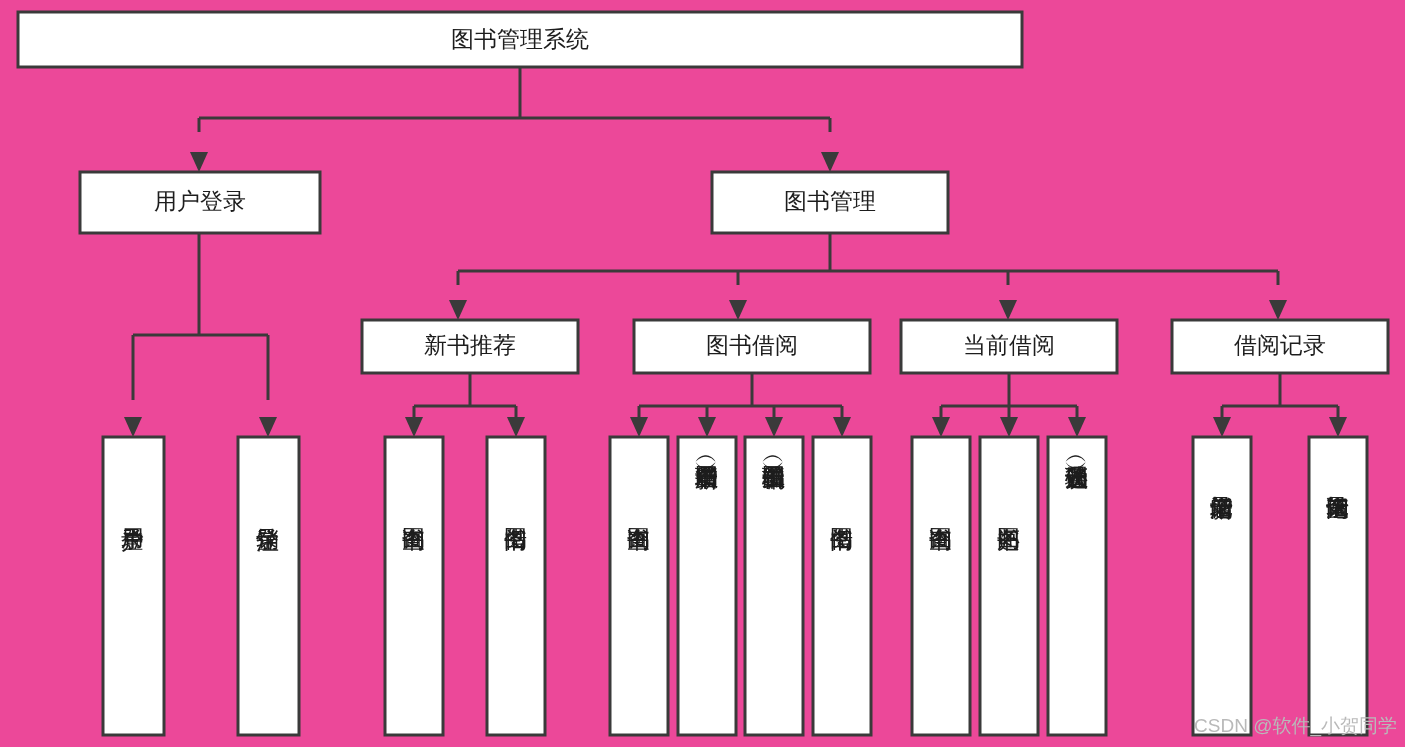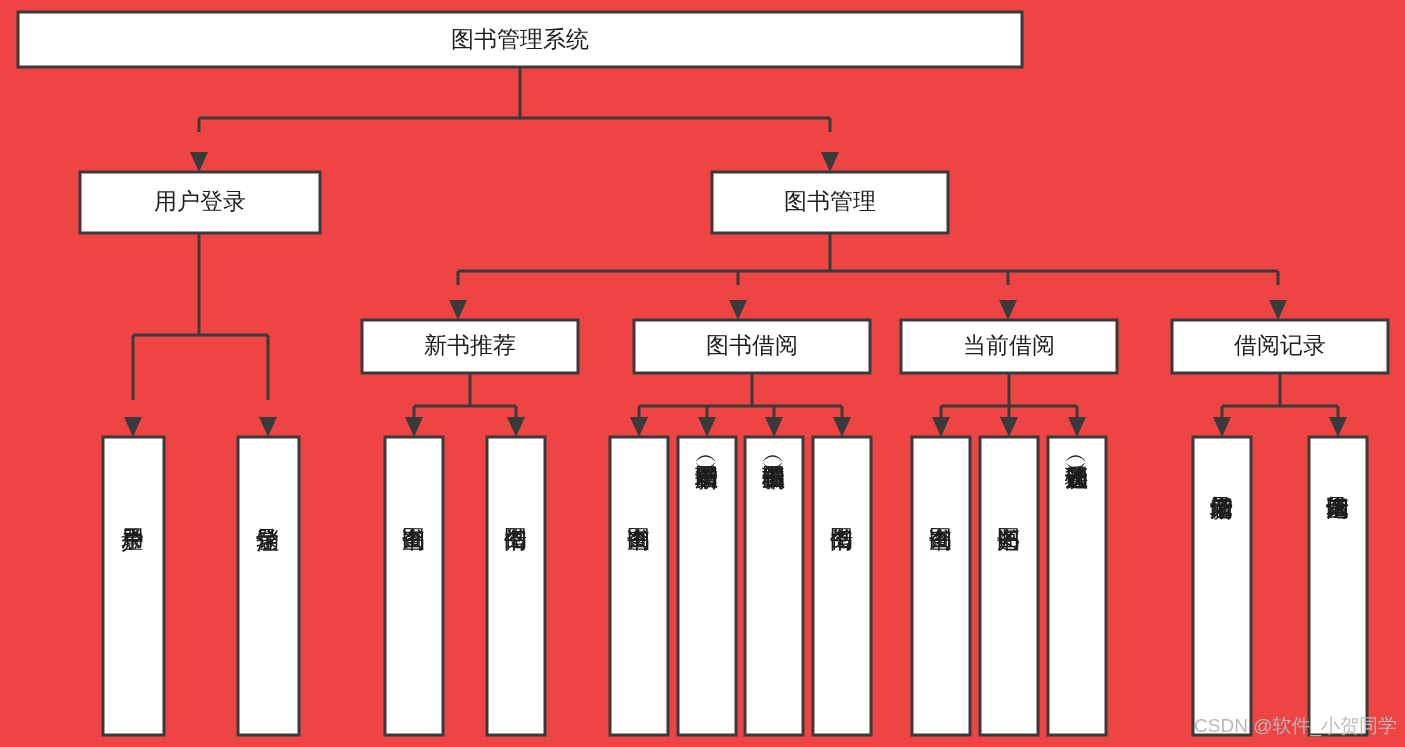--- a/index.html
+++ b/index.html
@@ -8,21 +8,21 @@
     padding: 0;
     background: #ffffff;
   }
   body {
     font-family: "Liberation Sans", "DejaVu Sans", sans-serif;
   }
   #diagram-root {
     position: relative;
     width: 1405px;
     height: 747px;
-    background: #ef4444;
+    background: #ec4899;
     overflow: hidden;
   }
   svg#flow {
     display: block;
     width: 1405px;
     height: 747px;
   }
   .node-rect {
     fill: #ffffff;
     stroke: #3a3a3a;

